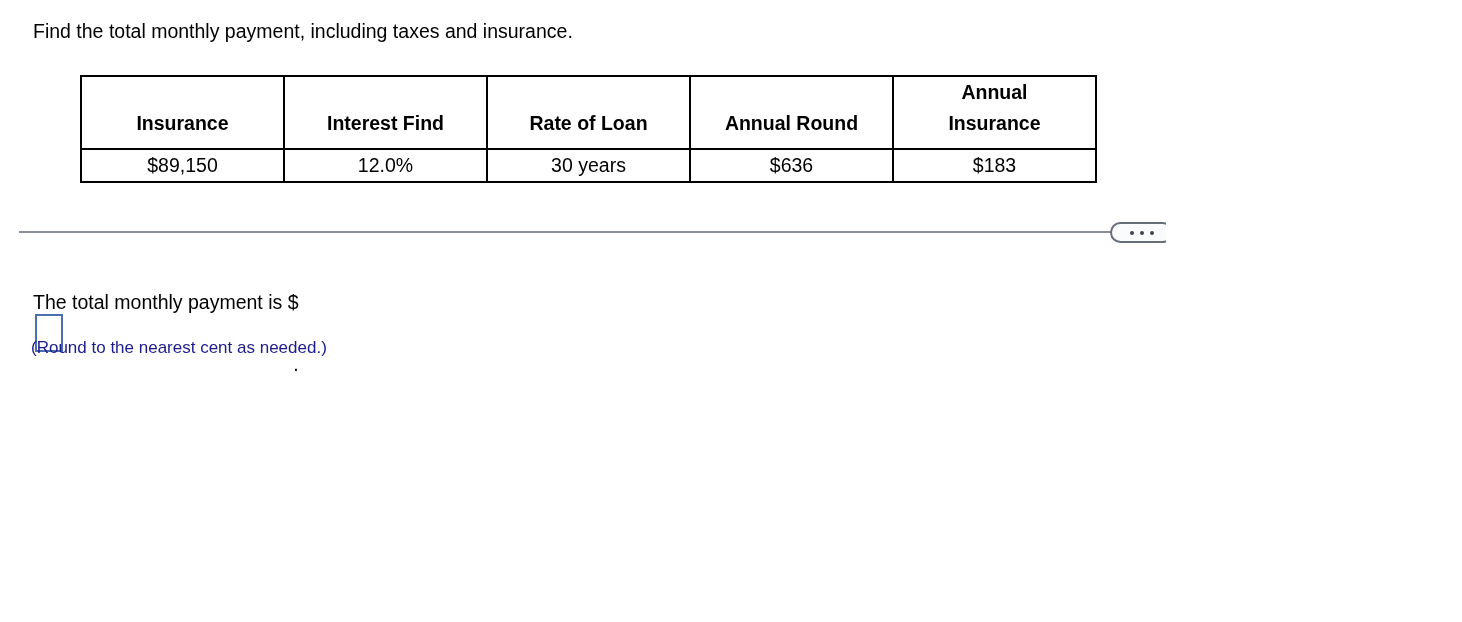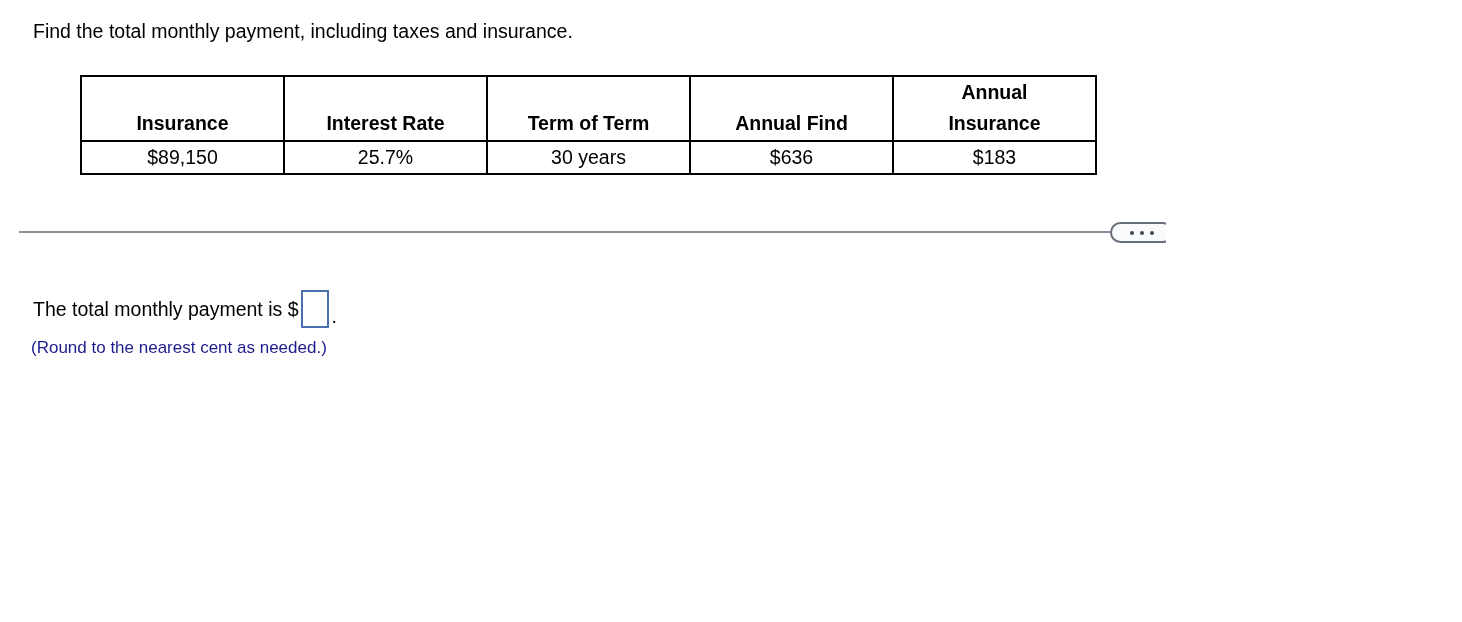--- a/index.html
+++ b/index.html
@@ -45,21 +45,21 @@
   table.data-table th,
   table.data-table td {
     border: 2px solid var(--table-border);
     text-align: center;
     font-size: 19.5px;
   }
   table.data-table th {
     height: 64px;
     vertical-align: bottom;
     font-weight: bold;
-    padding: 0 14px 1px 14px;
+    padding: 0 14px 9px 14px;
     white-space: pre-line;
     line-height: 1.6;
   }
   table.data-table td {
     height: 33px;
     vertical-align: middle;
     font-weight: normal;
     padding: 0 14px;
   }
   .col-w { width: 203px; }
@@ -100,23 +100,23 @@
     height: 4px;
     border-radius: 50%;
     background: var(--pill-dot);
     display: inline-block;
   }
   .answer-row {
     position: absolute;
     top: 290px;
     left: 33px;
     display: flex;
-    align-items: center;
     font-size: 19.5px;
     line-height: 24px;
+    flex-direction: column;
   }
   .answer-prefix { white-space: pre; }
   .answer-input {
     width: 28px;
     height: 38px;
     border: 2px solid var(--input-blue);
     background: #FFFFFF;
     margin-left: 2px;
     outline: none;
     font-size: 19.5px;
@@ -140,29 +140,29 @@
 <body>
 
 <div class="canvas">
 
   <div class="page-title">Find the total monthly payment, including taxes and insurance.</div>
 
   <table class="data-table">
     <tbody>
       <tr>
         <th class="col-w">Insurance</th>
-        <th class="col-w">Interest Rate</th>
-        <th class="col-w">Term of Term</th>
-        <th class="col-w">Annual Find</th>
+        <th class="col-w">Interest Find</th>
+        <th class="col-w">Rate of Loan</th>
+        <th class="col-w">Annual Round</th>
         <th class="col-w">Annual
 Insurance</th>
       </tr>
       <tr>
         <td>$89,150</td>
-        <td>25.7%</td>
+        <td>12.0%</td>
         <td>30 years</td>
         <td>$636</td>
         <td>$183</td>
       </tr>
     </tbody>
   </table>
 
   <div class="divider-wrap">
     <div class="divider-line"></div>
     <button class="ellipsis-pill" type="button">

